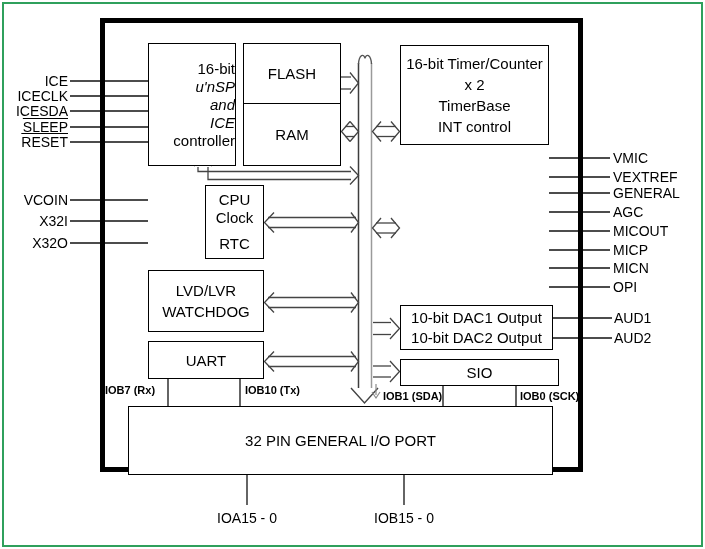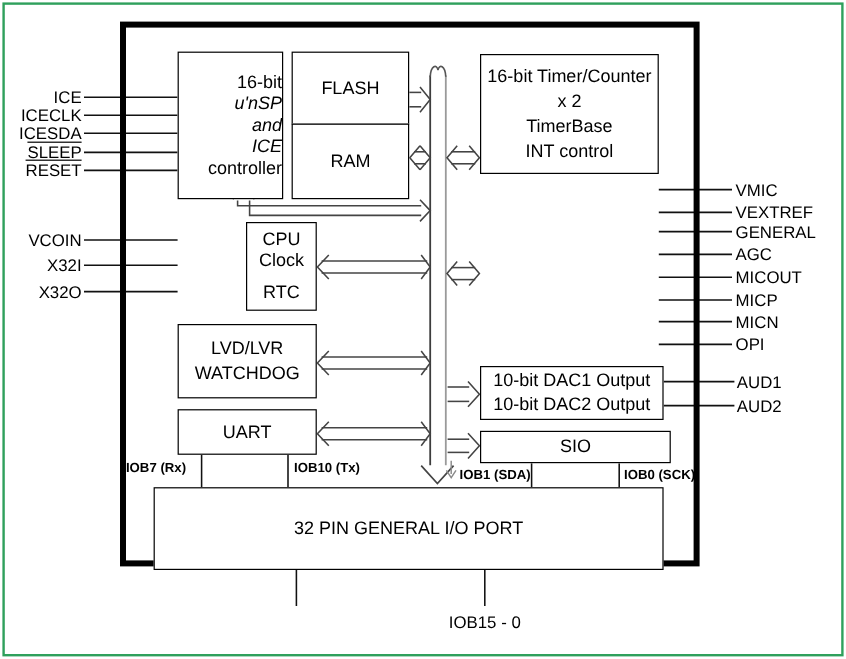--- a/index.html
+++ b/index.html
@@ -207,19 +207,20 @@
   <div class="lbl" style="left:613px;top:169px;">VEXTREF</div>
   <div class="lbl" style="left:613px;top:185px;">GENERAL</div>
   <div class="lbl" style="left:613px;top:204px;">AGC</div>
   <div class="lbl" style="left:613px;top:223px;">MICOUT</div>
   <div class="lbl" style="left:613px;top:242px;">MICP</div>
   <div class="lbl" style="left:613px;top:260px;">MICN</div>
   <div class="lbl" style="left:613px;top:279px;">OPI</div>
   <div class="lbl" style="left:614px;top:310px;">AUD1</div>
   <div class="lbl" style="left:614px;top:330px;">AUD2</div>
 
+  <div class="botlbl" style="left:192px;top:510px;">IOA15 - 0</div>
   <div class="botlbl" style="left:349px;top:510px;">IOB15 - 0</div>
 
   <div class="sublbl" style="left:94px;width:72px;text-align:center;top:384px;">IOB7 (Rx)</div>
   <div class="sublbl" style="left:245px;top:384px;">IOB10 (Tx)</div>
   <div class="sublbl" style="left:383px;top:390px;">IOB1 (SDA)</div>
   <div class="sublbl" style="left:520px;top:390px;">IOB0 (SCK)</div>
 </div>
 
 </body></html>

